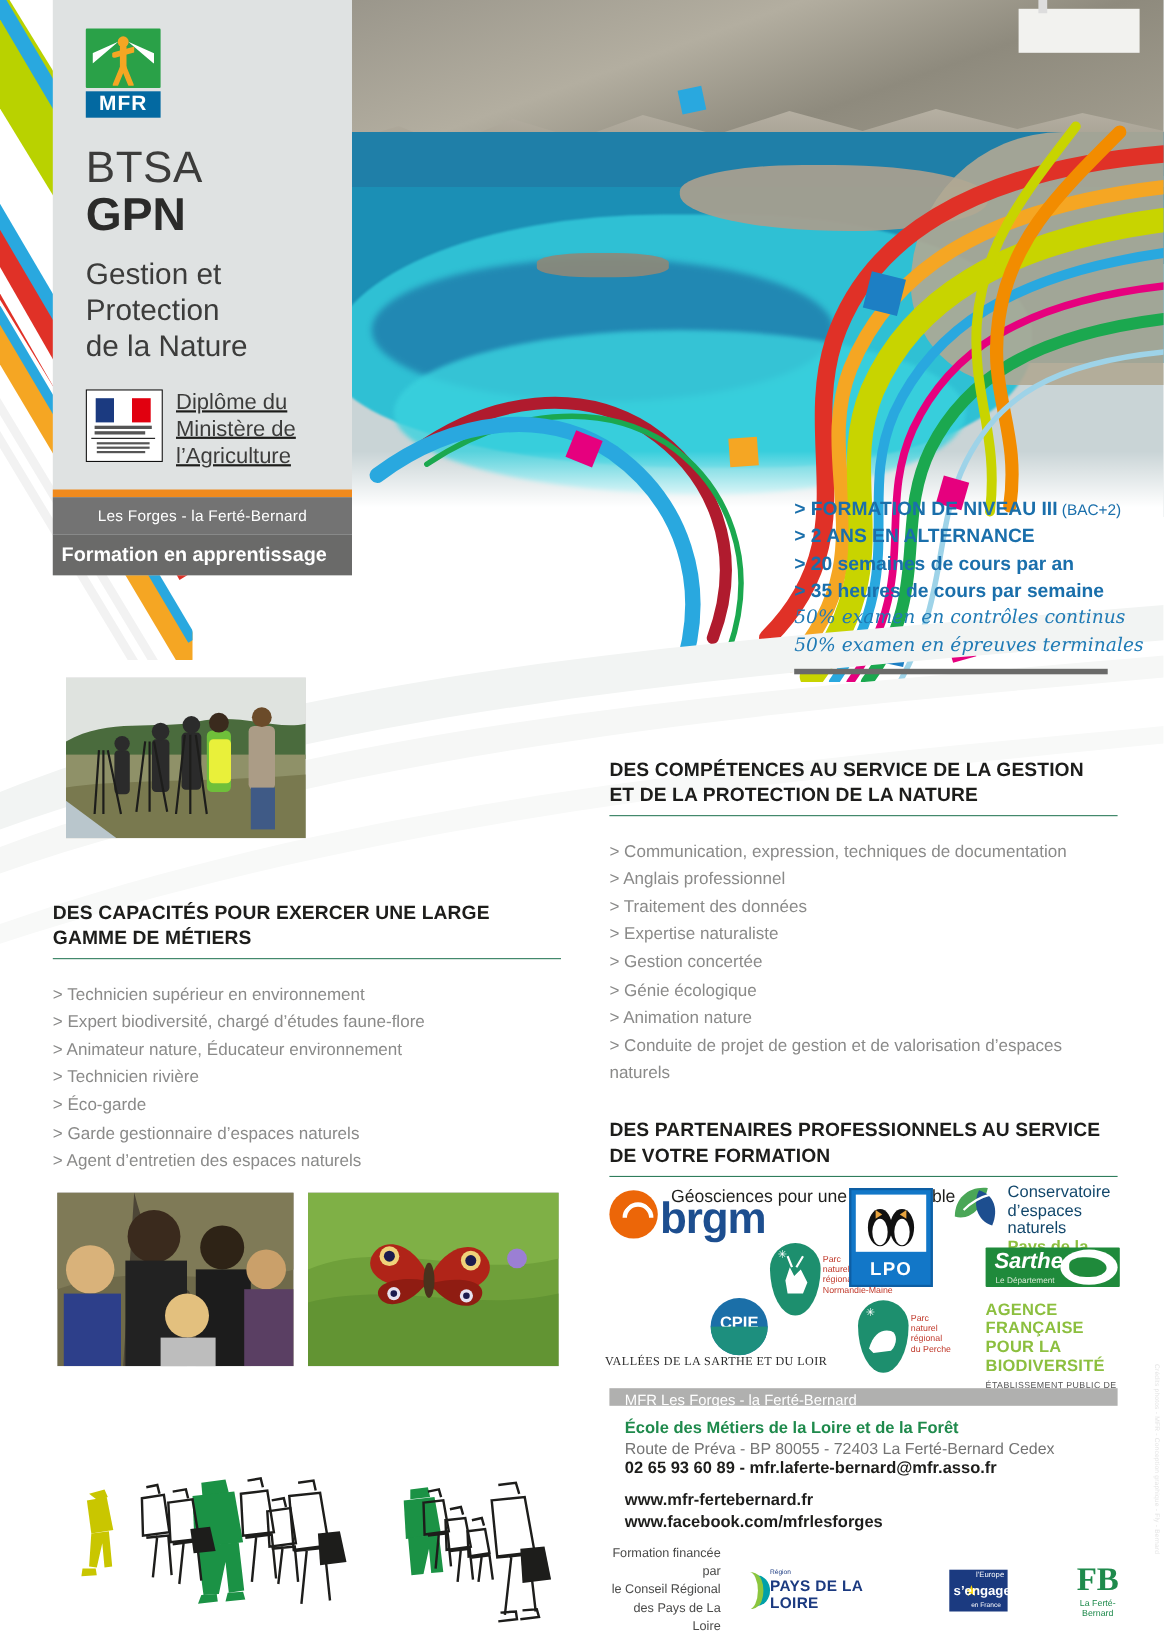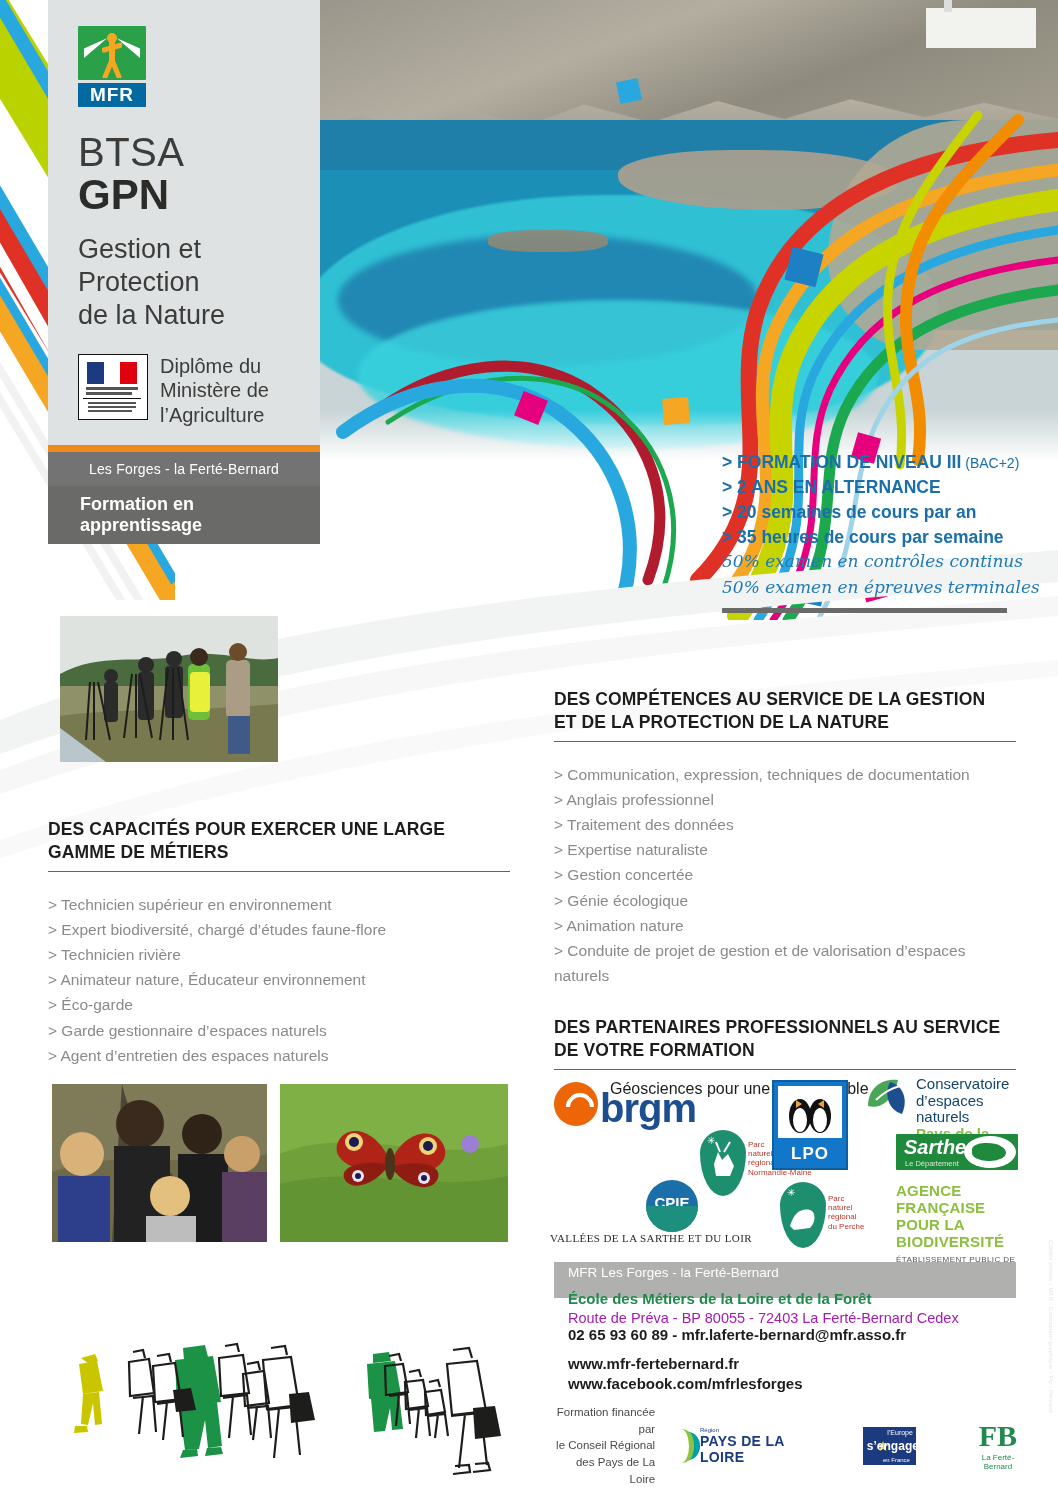--- a/index.html
+++ b/index.html
@@ -46,34 +46,34 @@
   .logo-mfr{width:72px;}
   .mfr-sq{width:68px;height:54px;background:#2aa148;position:relative;overflow:hidden;border-radius:1px;}
   .mfr-roof{position:absolute;left:6px;top:8px;width:56px;height:24px;background:#fff;
        clip-path:polygon(0 100%,50% 0,100% 100%,100% 60%,50% 8%,0 60%);}
   .mfr-fig{position:absolute;left:24px;top:6px;width:20px;height:46px;}
   .mfr-word{margin-top:3px;width:68px;height:24px;background:#0369a1;color:#fff;
        font-weight:bold;font-size:19px;letter-spacing:1px;text-align:center;line-height:24px;}
   .btsa{font-size:40px;color:#3c3c3b;margin:24px 0 0;font-weight:400;letter-spacing:.5px;line-height:1.05;}
   .gpn{font-size:42px;color:#2b2b2a;font-weight:bold;margin:0;line-height:1.05;}
   .subtitle{font-size:27px;color:#3c3c3b;margin:16px 0 0;line-height:1.22;font-weight:400;}
-  .diplome{display:flex;gap:12px;margin-top:22px;align-items:flex-start;}
+  .diplome{display:flex;gap:12px;margin-top:22px;align-items:flex-start;text-decoration:underline;}
   .marianne{width:68px;height:64px;background:#fff;border:1px solid #111;position:relative;flex:none;}
   .marianne .flag{position:absolute;left:8px;top:7px;width:50px;height:22px;
        background:linear-gradient(90deg,#1b3a80 0 33%,#fff 33% 66%,#e1000f 66% 100%);}
   .marianne .l1{position:absolute;left:7px;top:32px;width:52px;height:3px;background:#555;}
   .marianne .l2{position:absolute;left:7px;top:37px;width:46px;height:3px;background:#555;}
   .marianne .rule{position:absolute;left:4px;top:43px;width:58px;height:1px;background:#111;}
   .marianne .l3{position:absolute;left:9px;top:47px;width:48px;height:2px;background:#555;}
   .marianne .l4{position:absolute;left:9px;top:51px;width:48px;height:2px;background:#555;}
   .marianne .l5{position:absolute;left:9px;top:55px;width:44px;height:2px;background:#555;}
   .diplome-text{font-size:20px;color:#3c3c3b;line-height:1.22;}
   .orangebar{height:7px;background:#f08a1d;}
   .greenbar{background:#737373;color:#fff;text-align:center;font-size:14px;padding:9px 0;letter-spacing:.2px;}
-  .graybar{background:#6a6a69;color:#fff;font-weight:bold;font-size:18px;padding:8px 0 8px 32px;}
+  .graybar{background:#6a6a69;color:#fff;font-weight:bold;font-size:18px;padding:8px 0 8px 8px;}
 
   
   .facts{position:absolute;left:722px;top:450px;width:320px;color:#1a6fab;}
   .facts .f{font-size:17.5px;font-weight:bold;line-height:1.42;white-space:nowrap;}
   .facts .f .small{font-size:14px;font-weight:normal;}
   .facts .script{font-family:"DejaVu Serif",serif;font-style:italic;font-size:17px;line-height:1.5;color:#1f7ab5;}
   .facts .underline{margin-top:8px;width:285px;height:5px;background:#6a6a69;}
 
   
   .ph{position:absolute;overflow:hidden;background:#ccc;}
@@ -117,25 +117,25 @@
   .afb2{font-size:8px;color:#555;letter-spacing:.4px;}
   .cpie-circ{width:52px;height:52px;border-radius:50%;background:#1b6fa8;position:relative;overflow:hidden;}
   .cpie-circ:after{content:"";position:absolute;left:0;top:26px;width:52px;height:26px;background:#1d8f7e;}
   .cpie-circ .t{position:absolute;left:0;right:0;top:14px;text-align:center;color:#fff;font-weight:bold;font-size:15px;}
   .cpie-label{font-size:11px;color:#2b2b2b;font-family:"Liberation Serif",serif;letter-spacing:.4px;white-space:nowrap;}
   .pnr{width:46px;height:66px;background:#1d8f6e;border-radius:50% 50% 50% 50%/35% 35% 65% 65%;position:relative;}
   .pnr .star{position:absolute;left:7px;top:5px;color:#fff;font-size:10px;}
   .pnr-txt{font-size:8px;color:#c0392b;line-height:1.15;}
 
   
-  .contactbar{position:absolute;left:554px;top:1262px;width:462px;height:36px;background:#b0b0af;}
+  .contactbar{position:absolute;left:554px;top:1262px;width:462px;height:16px;background:#b0b0af;}
   .contactbar span{color:#fff;font-size:13.5px;padding-left:14px;line-height:22px;display:block;}
   .contact{position:absolute;left:568px;top:1290px;width:470px;}
   .c-green{color:#1f8a4c;font-weight:bold;font-size:15px;}
-  .c-gray{color:#a21caf;font-size:14.5px;margin-top:3px;}
+  .c-gray{color:#737373;font-size:14.5px;margin-top:3px;}
   .c-dark{color:#1d1d1b;font-weight:bold;font-size:15px;}
   .c-web{color:#1d1d1b;font-weight:bold;font-size:15px;margin-top:11px;line-height:1.35;}
 
   
   .footer{position:absolute;left:554px;top:1404px;width:470px;display:flex;align-items:center;gap:16px;}
   .f-fin{font-size:11.5px;color:#4a4a49;line-height:1.45;text-align:right;}
   .pdll{display:flex;align-items:center;gap:5px;}
   .pdll .arcs{width:28px;height:34px;position:relative;}
   .pdll .a1{position:absolute;left:0;top:0;width:18px;height:34px;border-right:7px solid #8cc63e;border-radius:0 60% 60% 0/0 50% 50% 0;}
   .pdll .a2{position:absolute;left:9px;top:3px;width:14px;height:28px;border-right:6px solid #00a0a8;border-radius:0 60% 60% 0/0 50% 50% 0;}
@@ -325,22 +325,22 @@
     </svg>
   </div>
 
   <div class="sec-left">
     <div class="sec-title" style="white-space:pre-line">DES CAPACITÉS POUR EXERCER UNE LARGE
 GAMME DE MÉTIERS</div>
     <div class="sec-rule"></div>
     <ul class="bullets">
       <li>&gt; Technicien supérieur en environnement</li>
       <li>&gt; Expert biodiversité, chargé d’études faune-flore</li>
+      <li>&gt; Animateur nature, Éducateur environnement</li>
       <li>&gt; Technicien rivière</li>
-      <li>&gt; Animateur nature, Éducateur environnement</li>
       <li>&gt; Éco-garde</li>
       <li>&gt; Garde gestionnaire d’espaces naturels</li>
       <li>&gt; Agent d’entretien des espaces naturels</li>
     </ul>
   </div>
 
   <div class="sec-right">
     <div class="sec-title" style="white-space:pre-line">DES COMPÉTENCES AU SERVICE DE LA GESTION
 ET DE LA PROTECTION DE LA NATURE</div>
     <div class="sec-rule"></div>

